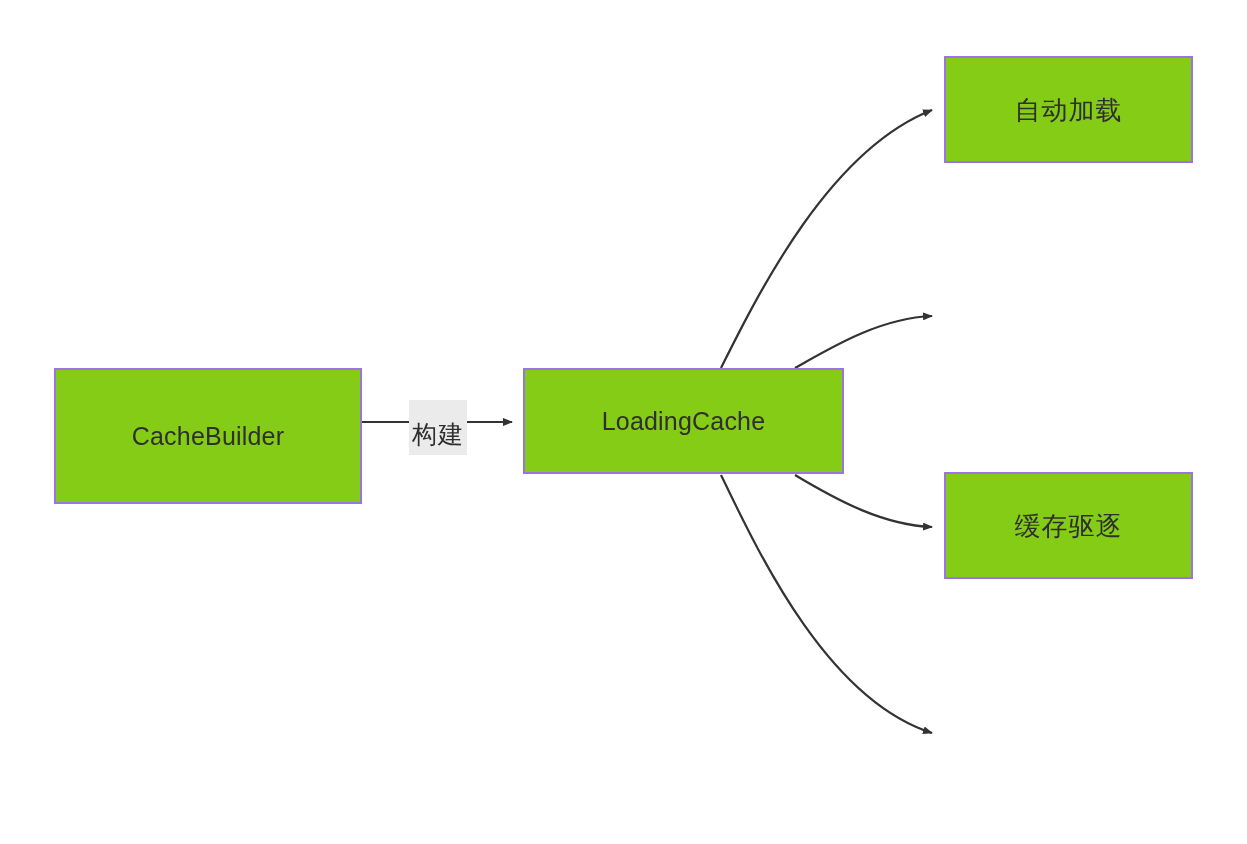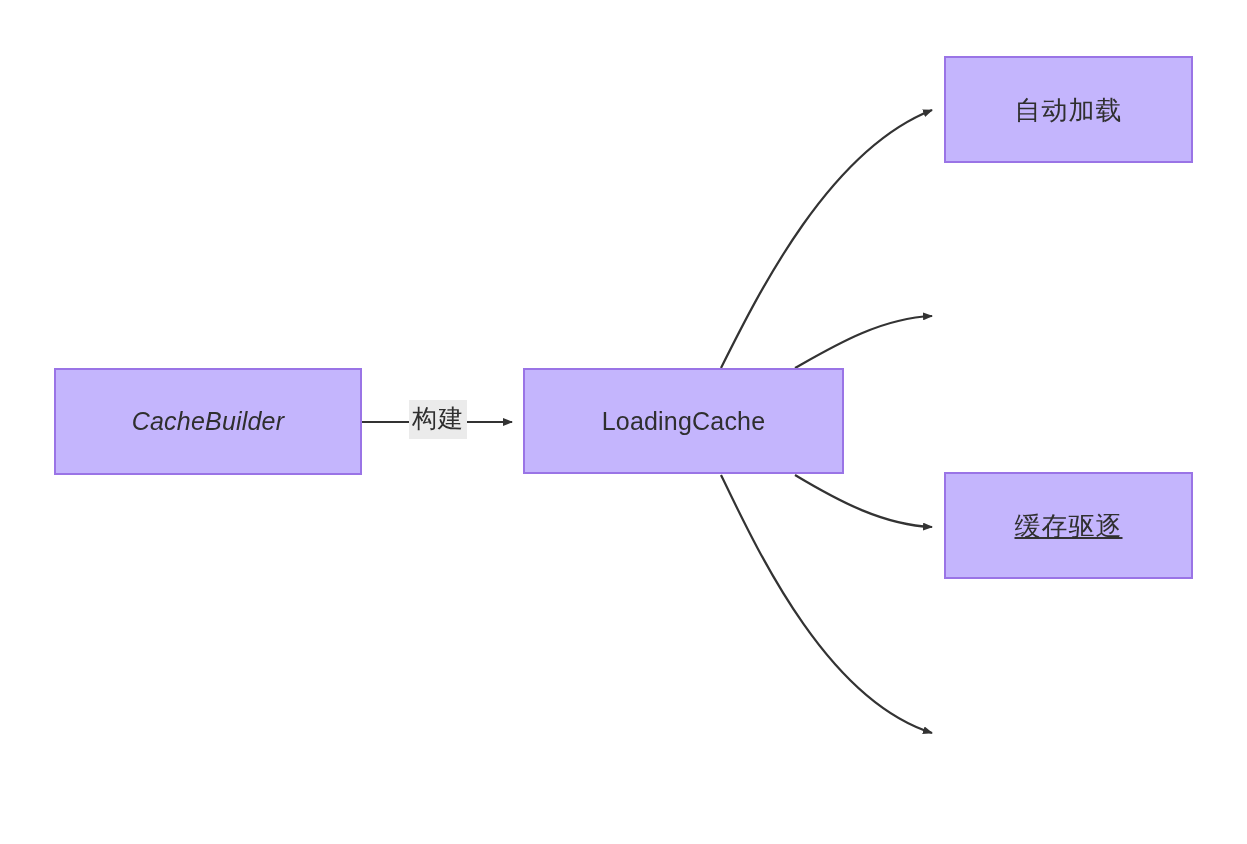--- a/index.html
+++ b/index.html
@@ -25,21 +25,21 @@
     width: 1247px;
     height: 844px;
     pointer-events: none;
   }
   .flow-node {
     position: absolute;
     box-sizing: border-box;
     display: flex;
     align-items: center;
     justify-content: center;
-    background: #c4b5fd;
+    background: #84cc16;
     border: 2px solid #9a74e6;
     border-radius: 0px;
     color: #333333;
     z-index: 2;
   }
   .flow-node .node-label {
     font-size: 25px;
     line-height: 1;
     color: #2f2f2f;
     letter-spacing: 0.2px;
@@ -49,21 +49,21 @@
     font-size: 26px;
     letter-spacing: 1px;
   }
   .edge-label {
     position: absolute;
     z-index: 3;
     background: #ebebeb;
     color: #2f2f2f;
     font-size: 25px;
     line-height: 1;
-    padding: 6px 3px 8px 3px;
+    padding: 22px 3px 8px 3px;
     white-space: nowrap;
     letter-spacing: 1px;
   }
 </style>
 </head>
 <body>
 
 <div id="diagram-canvas">
 
   <svg id="edge-layer" viewBox="0 0 1247 844">
@@ -77,33 +77,33 @@
 
     <path d="M721,368 C760,290 830,150 932,110" fill="none" stroke="#333333" stroke-width="2.2" marker-end="url(#arrowhead)"></path>
 
     <path d="M795,368 C832,347 880,318 932,316" fill="none" stroke="#333333" stroke-width="2.2" marker-end="url(#arrowhead)"></path>
 
     <path d="M795,475 C840,502 884,525 932,527" fill="none" stroke="#333333" stroke-width="2.2" marker-end="url(#arrowhead)"></path>
 
     <path d="M721,475 C760,556 828,700 932,733" fill="none" stroke="#333333" stroke-width="2.2" marker-end="url(#arrowhead)"></path>
   </svg>
 
-  <div class="flow-node" id="node-cache-builder" style="left:54px; top:368px; width:308px; height:107px;font-style:italic;">
+  <div class="flow-node" id="node-cache-builder" style="left:54px; top:368px; width:308px; height:136px;">
     <span class="node-label">CacheBuilder</span>
   </div>
 
   <div class="flow-node" id="node-loading-cache" style="left:523px; top:368px; width:321px; height:106px;">
     <span class="node-label">LoadingCache</span>
   </div>
 
   <div class="flow-node cjk" id="node-auto-load" style="left:944px; top:56px; width:249px; height:107px;">
     <span class="node-label">自动加载</span>
   </div>
 
 
-  <div class="flow-node cjk" id="node-cache-evict" style="left:944px; top:472px; width:249px; height:107px;text-decoration:underline;">
+  <div class="flow-node cjk" id="node-cache-evict" style="left:944px; top:472px; width:249px; height:107px;">
     <span class="node-label">缓存驱逐</span>
   </div>
 
 
   <div class="edge-label" id="edge-label-build" style="left:409px; top:400px;">构建</div>
 
 </div>
 
 </body></html>

